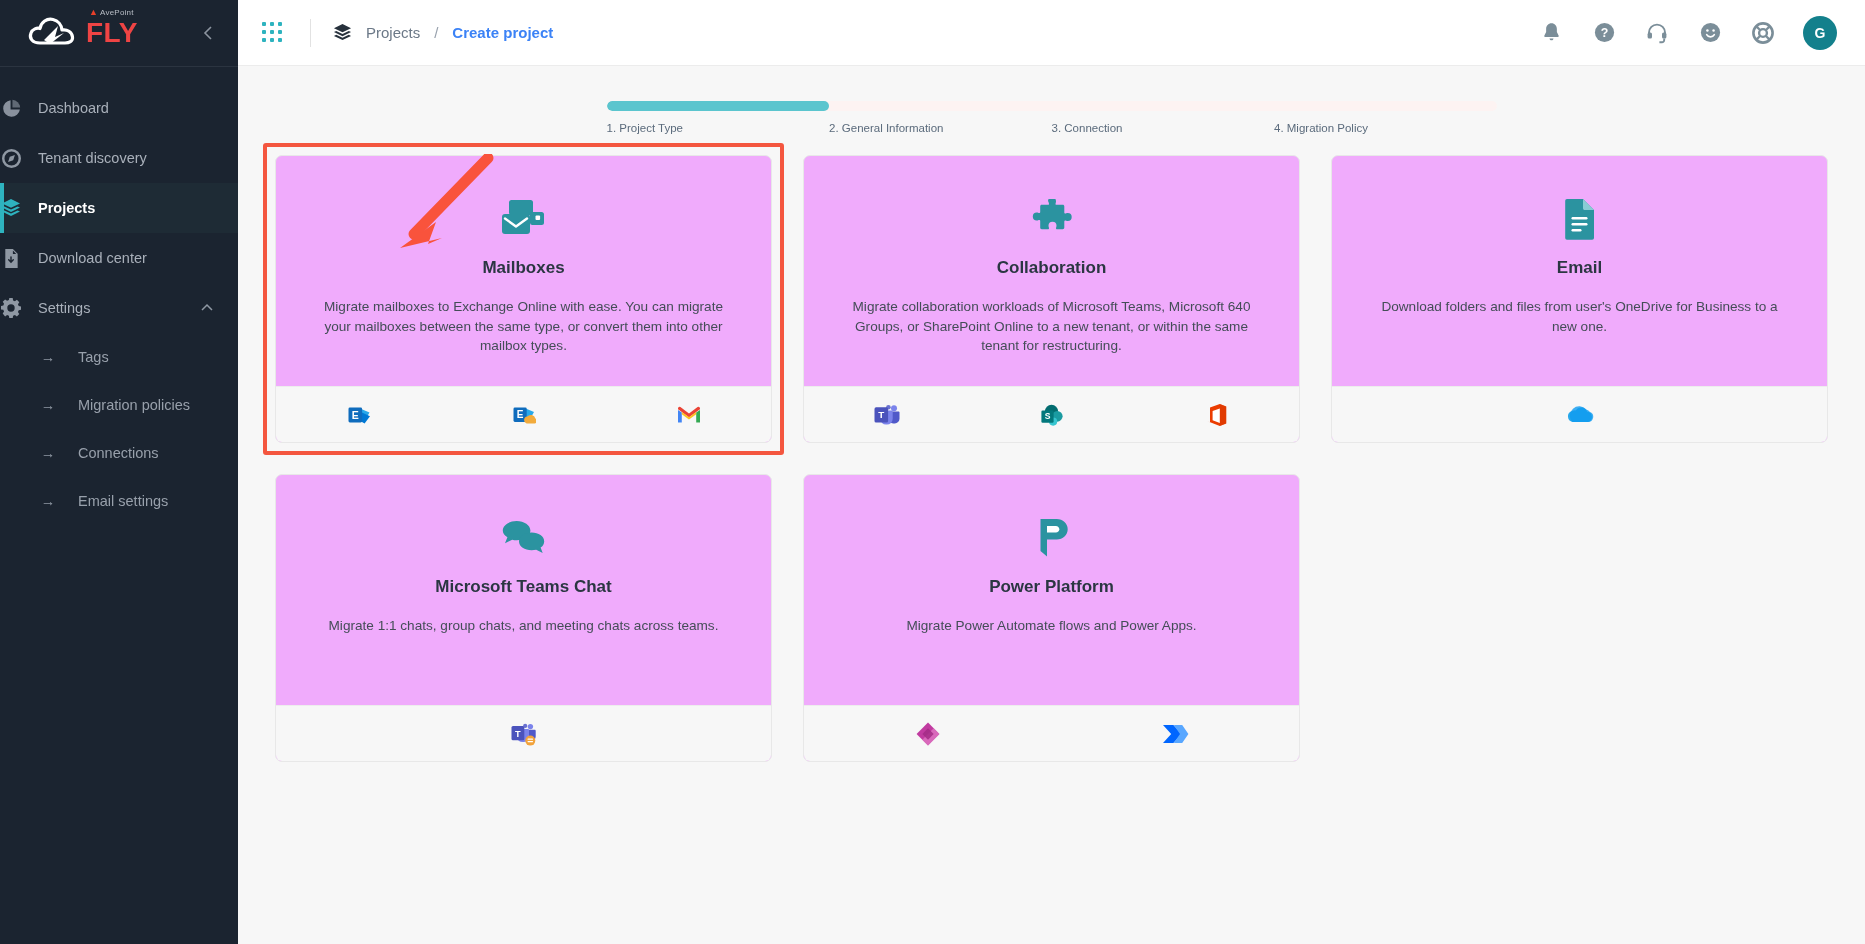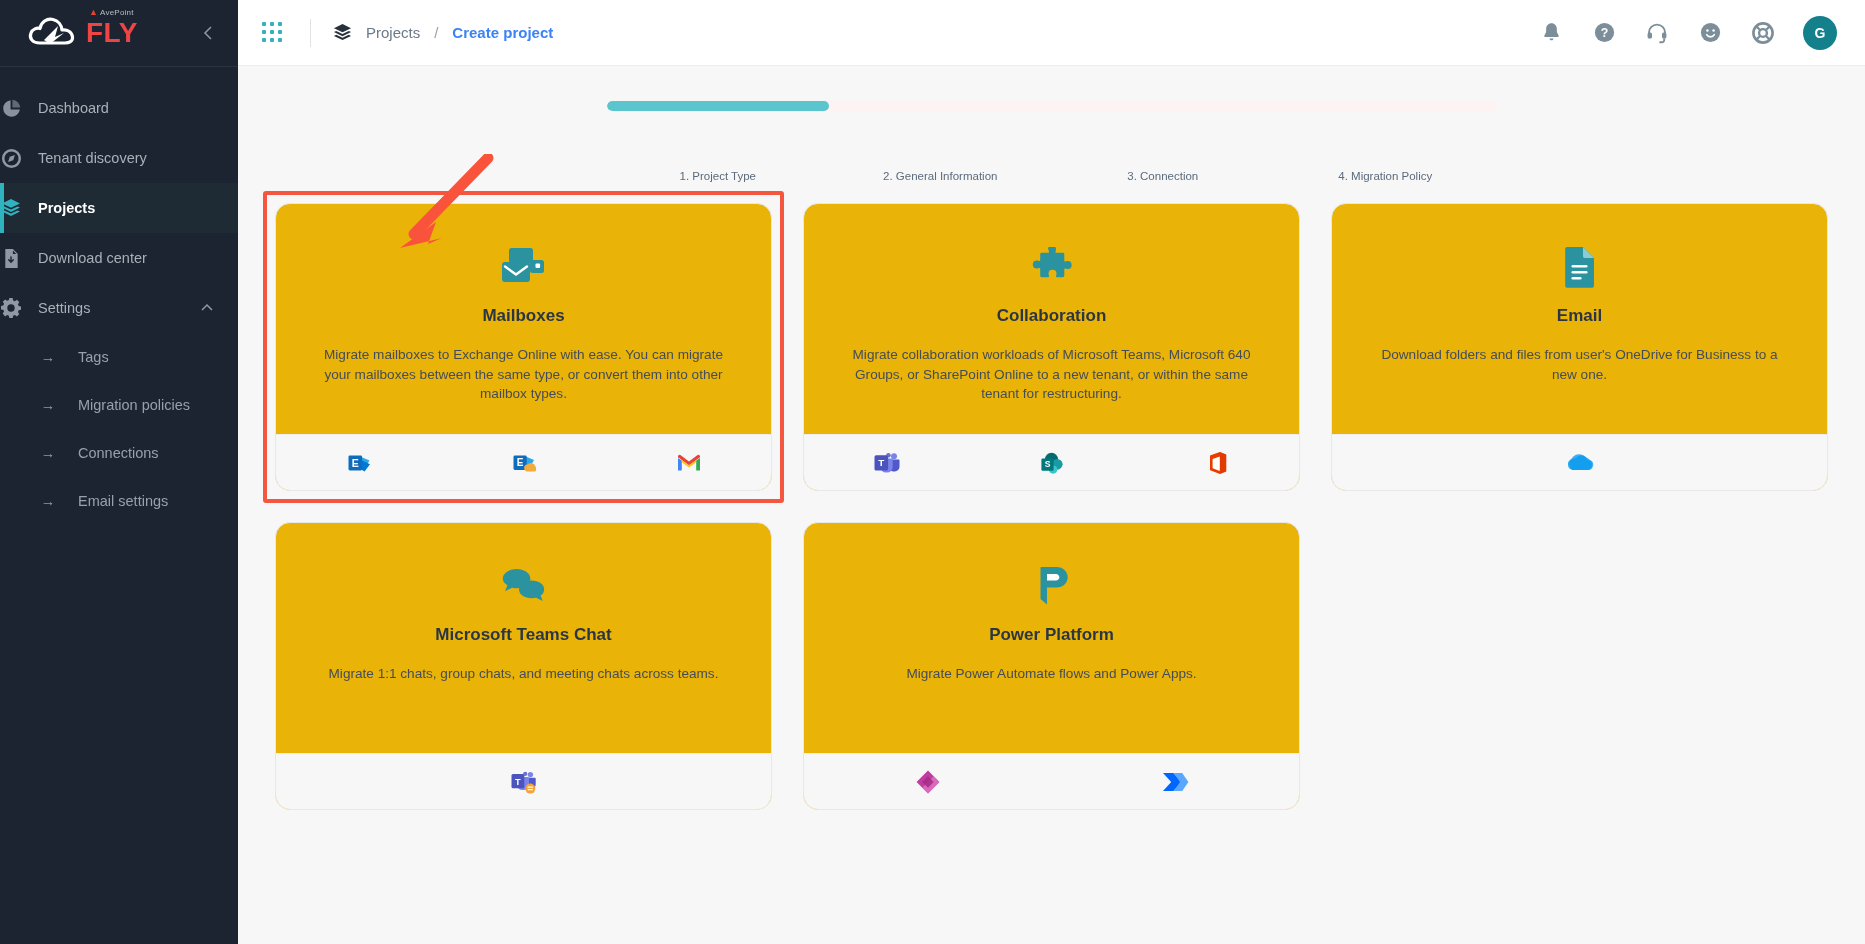--- a/index.html
+++ b/index.html
@@ -98,31 +98,31 @@
     display: flex; align-items: center; justify-content: center; cursor: pointer;
   }
 
   
   .content { flex: 1; padding: 0; position: relative; }
   .stepper { width: 890px; margin: 35px auto 0 auto; }
   .track { height: 10px; background: #fdf3f2; border-radius: 5px; overflow: hidden; }
   .track-fill { height: 10px; background: #5bc5ce; border-radius: 5px; }
   .step-labels { display: flex; margin-top: 11px; }
   .step-labels div {
-    flex: 1; text-align: center; font-size: 11.5px; color: #5b6b7c; margin-top: 48px;
+    flex: 1; text-align: left; font-size: 11.5px; color: #5b6b7c;
   }
 
   
   .cards {
     width: 1553px; margin: 21px auto 0 auto;
     display: grid; grid-template-columns: repeat(3, 1fr); gap: 31px 31px;
   }
   .card-slot { position: relative; }
   .card {
-    background: #eab308; border: 1px solid #e8e8e8; border-radius: 15px;
+    background: #f0abfc; border: 1px solid #e8e8e8; border-radius: 7px;
     display: flex; flex-direction: column; cursor: pointer;
     height: 288px; overflow: hidden;
   }
   .card-body {
     flex: 1; padding: 40px 36px 16px 36px;
     display: flex; flex-direction: column; align-items: center;
   }
   .card-icon { height: 46px; display: flex; align-items: center; justify-content: center; color: #2b93a0; }
   .card-title {
     margin-top: 16px; font-size: 17px; font-weight: 700; color: #2b3642; text-align: center;

